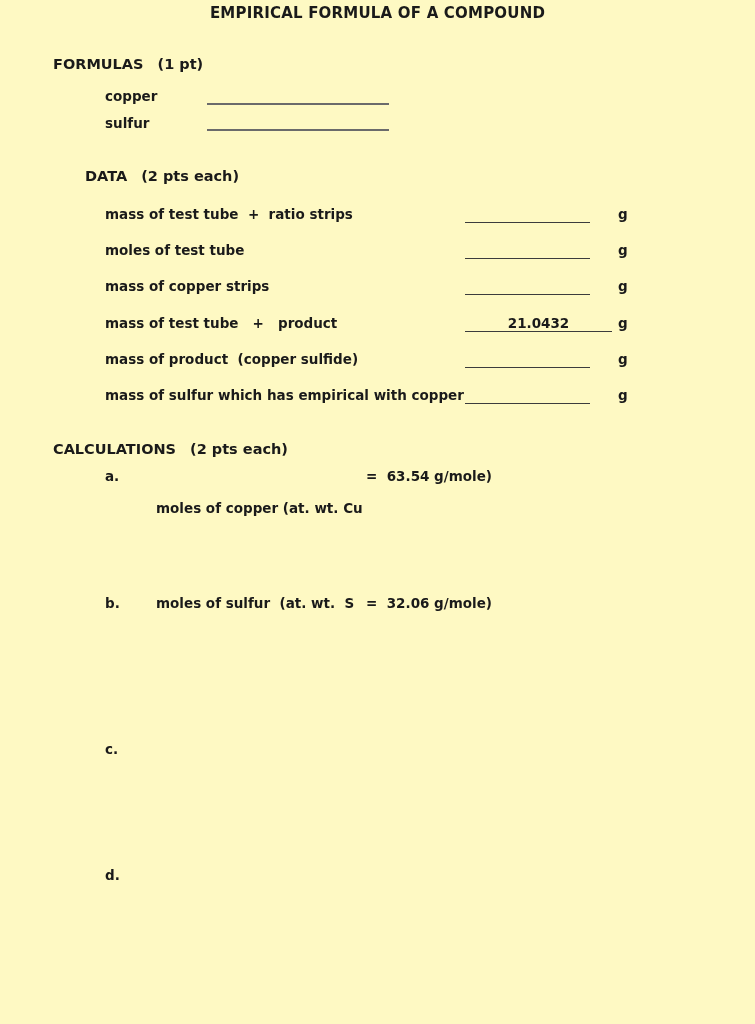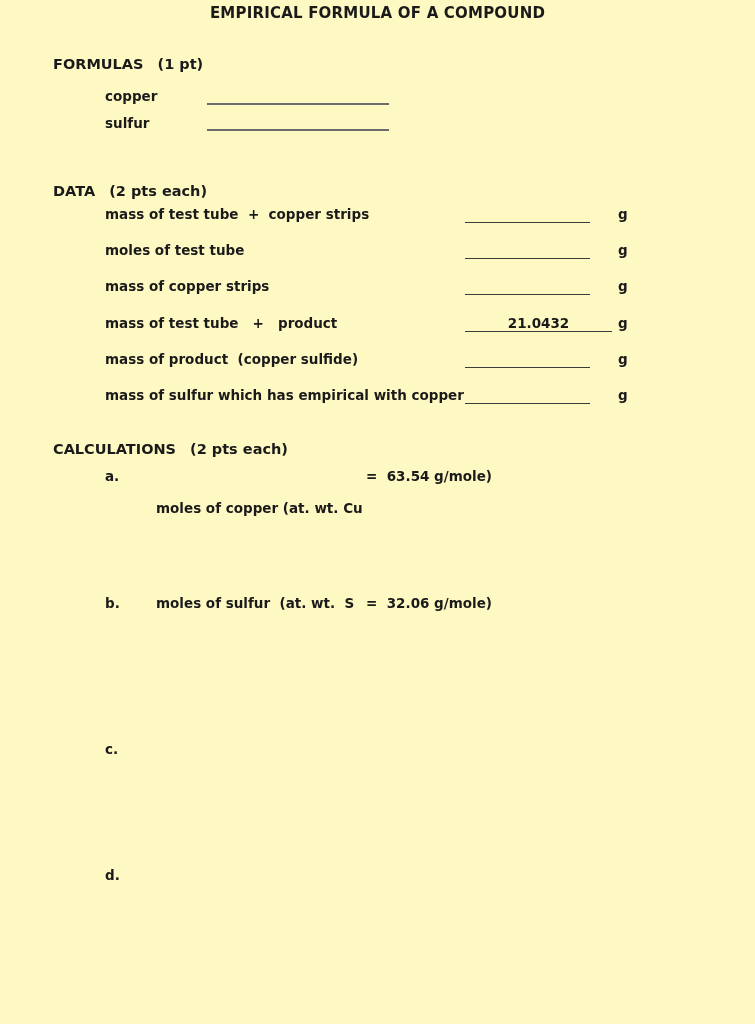--- a/index.html
+++ b/index.html
@@ -79,23 +79,23 @@
   <div class="abs title">EMPIRICAL FORMULA OF A COMPOUND</div>
 
   <div class="abs section-heading" style="top:44px;margin-top:12px;"><span>FORMULAS</span><span class="heading-points">(1 pt)</span></div>
 
   <div class="abs row-label" style="top:88px;">copper</div>
   <div class="abs formula-line" style="top:88px;"></div>
 
   <div class="abs row-label" style="top:115px;">sulfur</div>
   <div class="abs formula-line" style="top:114px;"></div>
 
-  <div class="abs section-heading" style="top:183px;"><span>DATA</span><span class="heading-points">(2 pts each)</span></div>
+  <div class="abs section-heading" style="top:168px;margin-left:32px;"><span>DATA</span><span class="heading-points">(2 pts each)</span></div>
 
-  <div class="abs row-label" style="top:206px;">mass of test tube  +  copper strips</div>
+  <div class="abs row-label" style="top:206px;">mass of test tube  +  ratio strips</div>
   <div class="abs data-line" style="top:206px;"></div>
   <div class="abs unit" style="top:206px;">g</div>
 
   <div class="abs row-label" style="top:242px;">moles of test tube</div>
   <div class="abs data-line" style="top:242px;"></div>
   <div class="abs unit" style="top:242px;">g</div>
 
   <div class="abs row-label" style="top:278px;">mass of copper strips</div>
   <div class="abs data-line" style="top:278px;"></div>
   <div class="abs unit" style="top:278px;">g</div>

